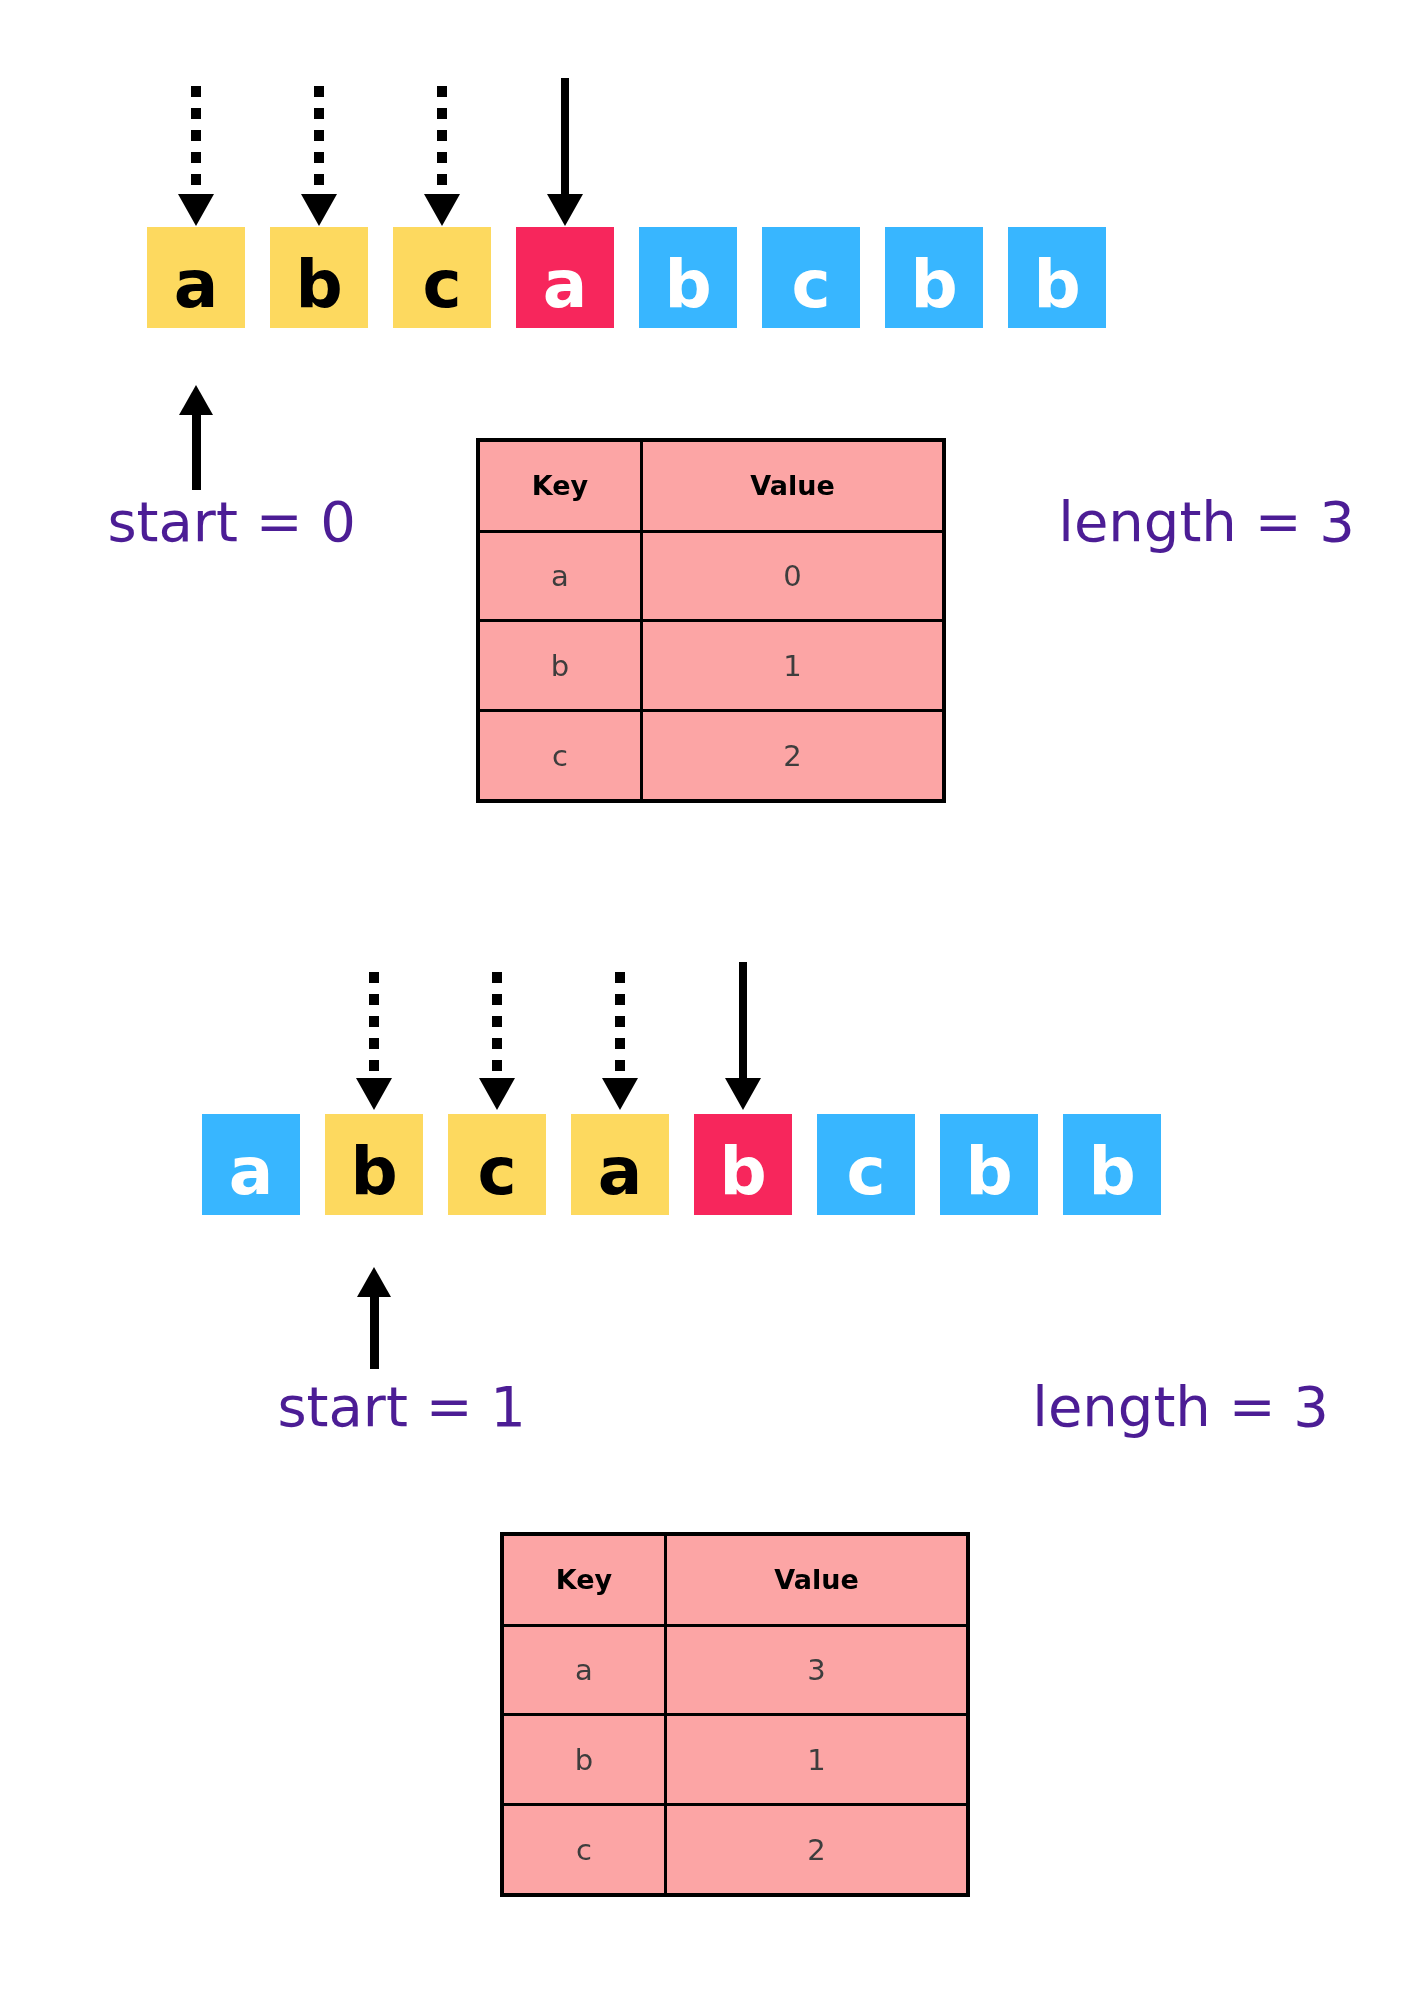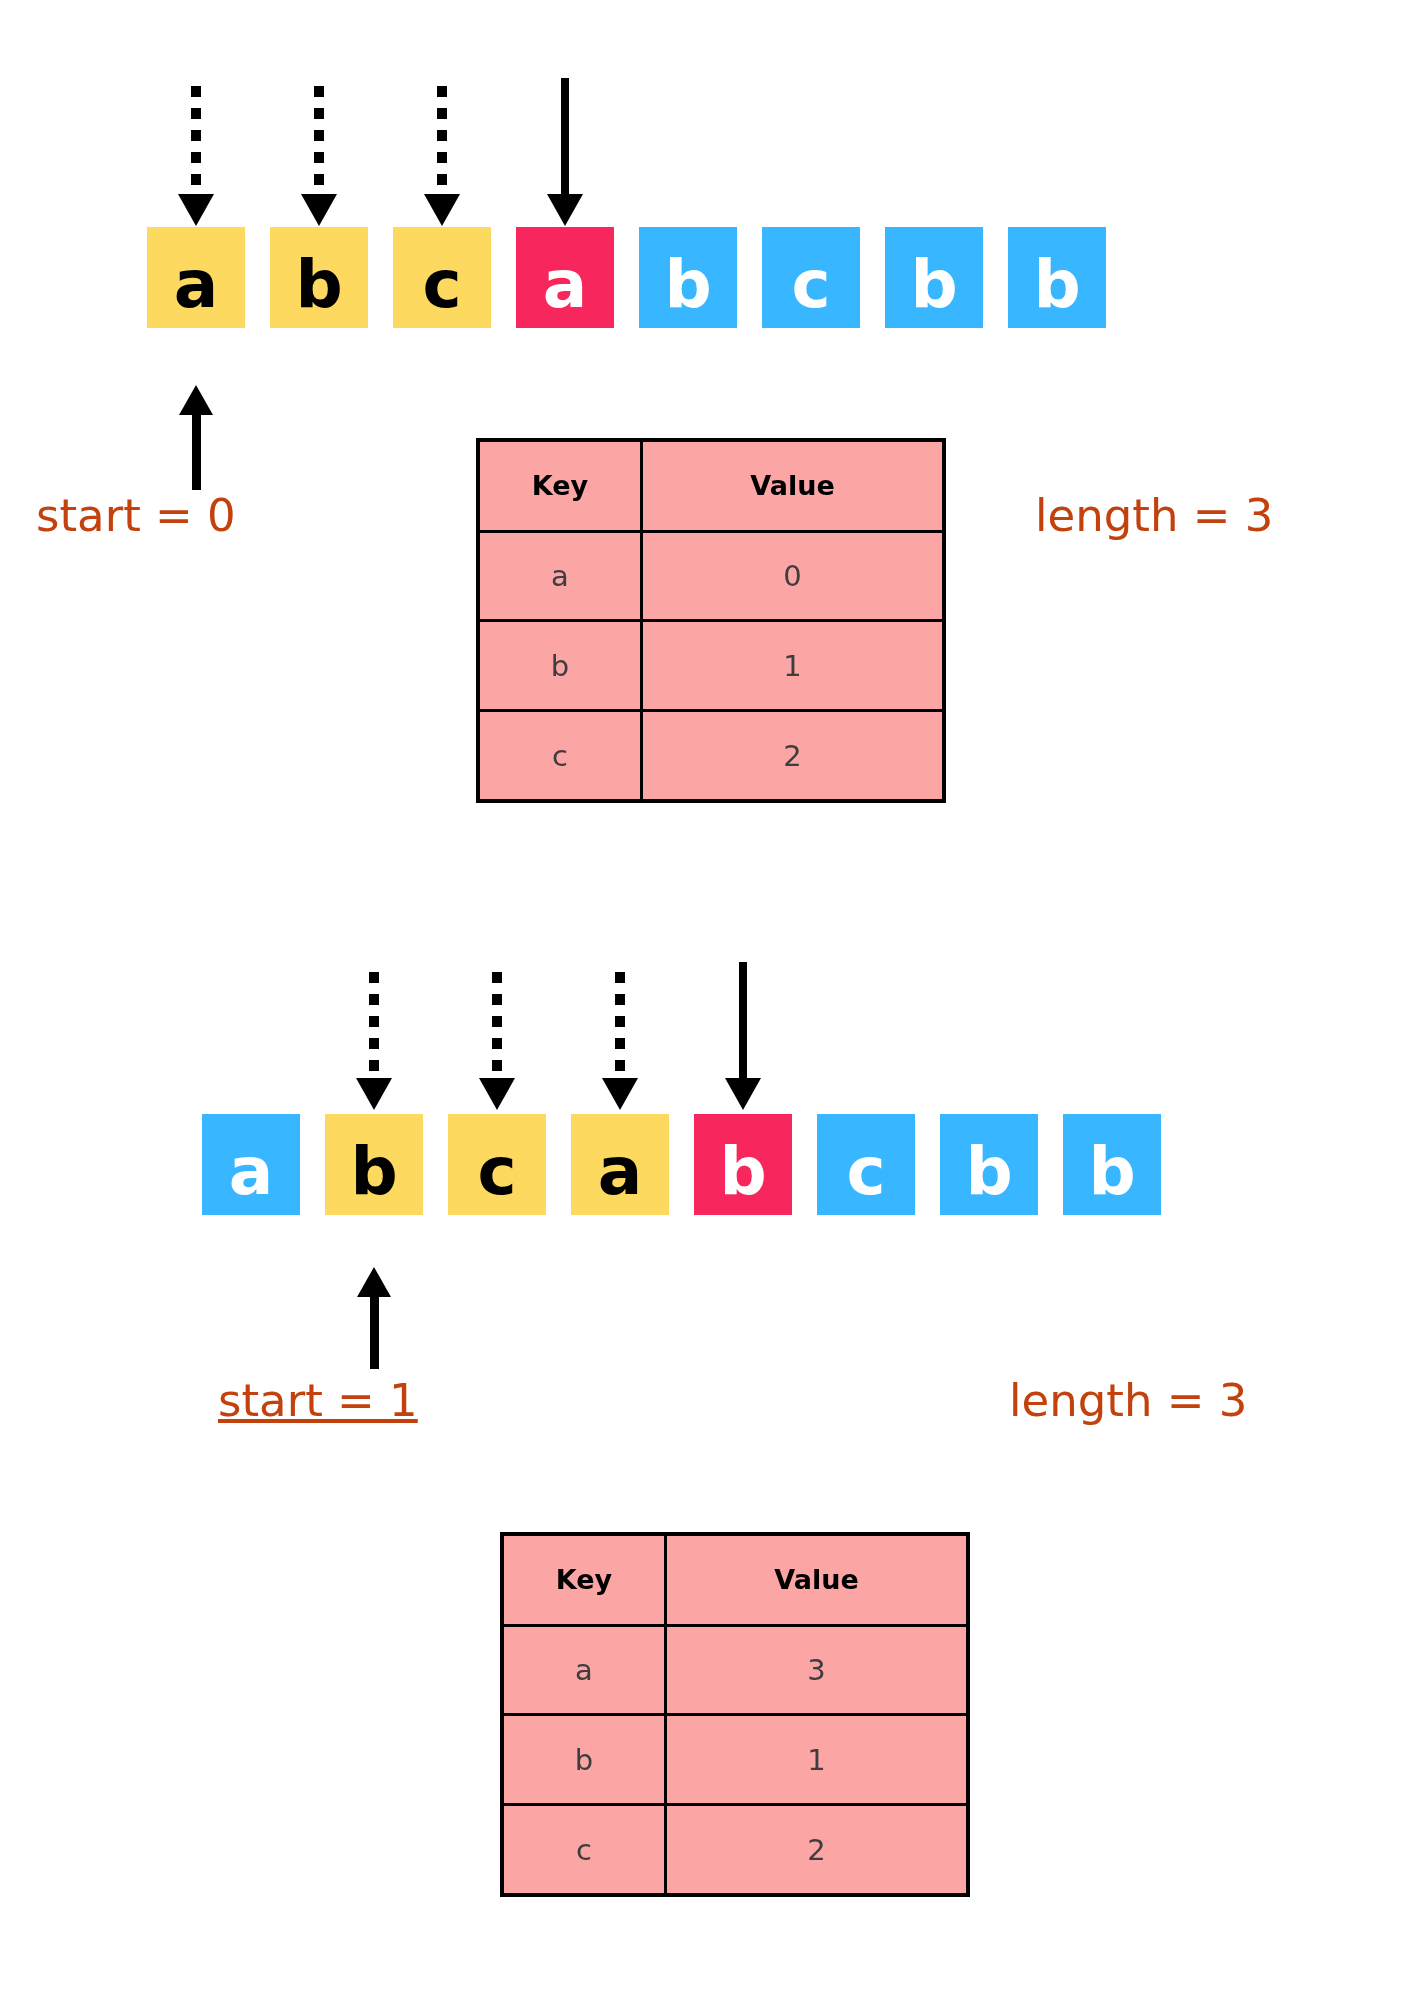--- a/index.html
+++ b/index.html
@@ -29,22 +29,22 @@
     border-top:32px solid #000;
   }
   .arrow-up{position:absolute;width:34px;display:flex;flex-direction:column;align-items:center;}
   .head-up{
     width:0;height:0;border-left:17px solid transparent;border-right:17px solid transparent;
     border-bottom:30px solid #000;
   }
   .up-shaft{width:9px;background:#000;}
   
   .big-label{
-    position:absolute;width:320px;text-align:left;
-    font-size:45px;color:#c2410c;font-weight:400;white-space:nowrap;
+    position:absolute;width:320px;text-align:right;
+    font-size:56px;color:#4c1d95;font-weight:400;white-space:nowrap;
   }
   
   table.kv{
     position:absolute;border-collapse:collapse;table-layout:fixed;
     width:470px;height:365px;background:#fca5a5;
     border:4px solid #000;
   }
   table.kv th, table.kv td{
     border:3px solid #000;text-align:center;vertical-align:middle;
   }
@@ -138,21 +138,21 @@
   <div class="cell pink" style="left:694px;top:1114px;">b</div>
   <div class="cell blue" style="left:817px;top:1114px;">c</div>
   <div class="cell blue" style="left:940px;top:1114px;">b</div>
   <div class="cell blue" style="left:1063px;top:1114px;">b</div>
 
   <div class="arrow-up" style="left:357px;top:1267px;">
     <div class="head-up"></div>
     <div class="up-shaft" style="height:72px;"></div>
   </div>
 
-  <div class="big-label" style="left:218px;top:1374px;text-decoration:underline;">start = 1</div>
+  <div class="big-label" style="left:206px;top:1374px;">start = 1</div>
   <div class="big-label" style="left:1009px;top:1374px;">length = 3</div>
 
   <table class="kv" style="left:500px;top:1532px;">
     <tbody>
         <tr>
       <th class="col-key">Key</th>
       <th>Value</th>
     </tr>
     <tr>
       <td>a</td>

